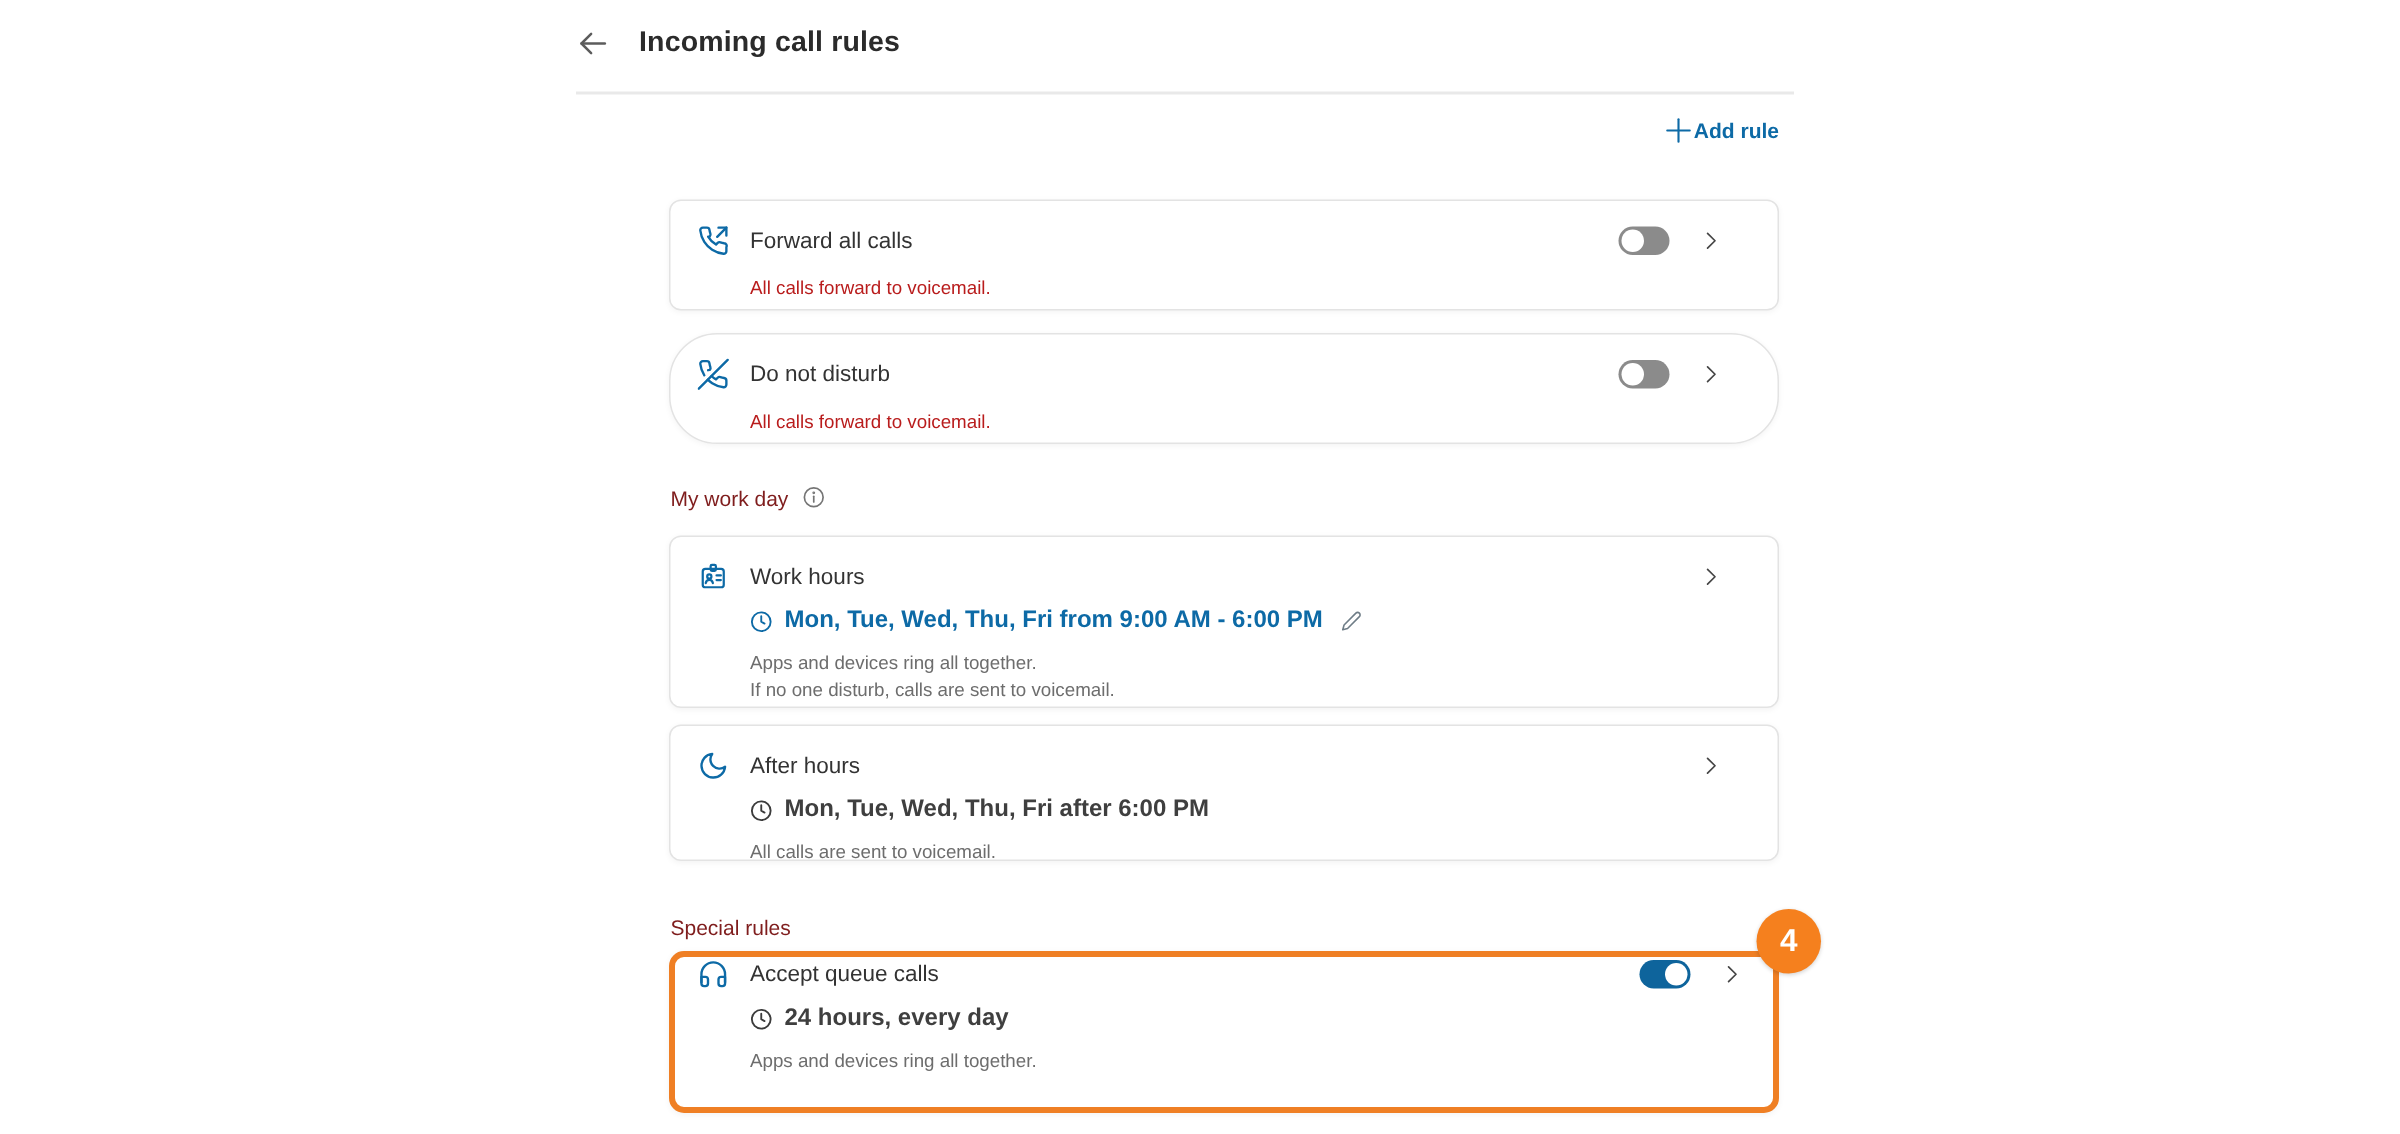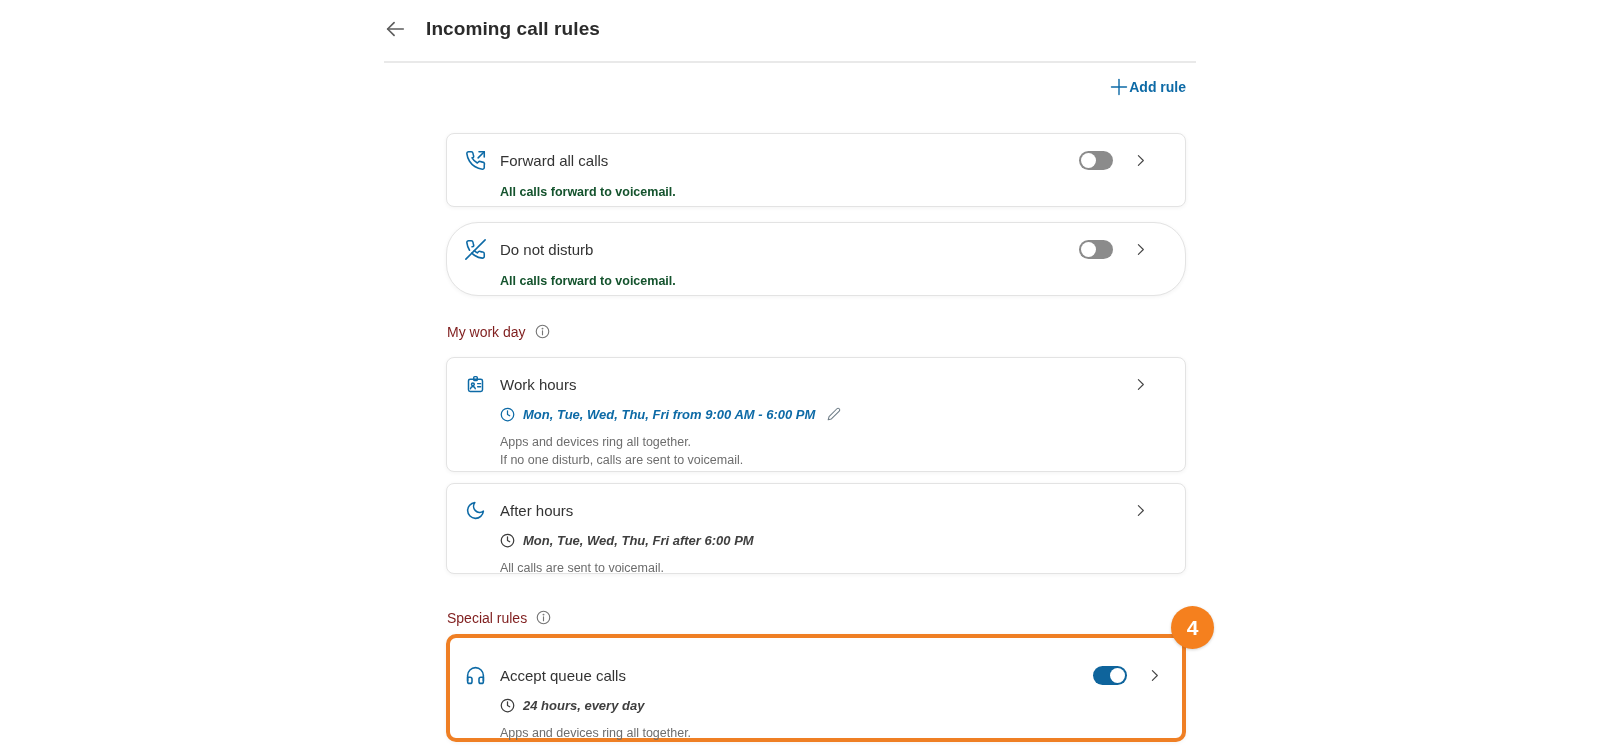--- a/index.html
+++ b/index.html
@@ -23,43 +23,43 @@
   .info-icon { width:15px; height:15px; color:#757575; cursor:pointer; display:flex; }
   
   .card {
     position:absolute; left:446px; width:740px; background:#fff;
     border:1px solid #e3e3e3; border-radius:8px;
     box-shadow:0 1px 4px rgba(0,0,0,0.05);
     padding:15px 36px 0 18px; cursor:pointer;
   }
   .card.highlighted {
     border:4px solid #ef7f24; border-radius:10px;
-    padding:26px 19px 0 15px;
+    padding:0 19px 0 15px;
   }
   .row1 { display:flex; align-items:center; height:22px; }
   .rule-icon { width:21px; height:21px; color:#0d6aa6; margin-right:14px; flex:0 0 auto; display:flex; }
   .rule-title { flex:1; font-size:15px; color:#333333; }
   .chev { width:17px; height:17px; color:#454545; flex:0 0 auto; display:flex; }
   
   .toggle { position:relative; width:34px; height:19px; border-radius:10px; margin-right:19px; flex:0 0 auto; cursor:pointer; }
   .toggle.off { background:#8b8b8b; }
   .toggle.on  { background:#0e649c; }
   .toggle .knob { position:absolute; top:2px; width:15px; height:15px; border-radius:50%; background:#ffffff; }
   .toggle.off .knob { left:2px; }
   .toggle.on  .knob { right:2px; }
   
   .schedule { display:flex; align-items:center; gap:8px; margin:10px 0 0 35px; height:18px; }
   .clock { width:15px; height:15px; flex:0 0 auto; display:flex; }
-  .sched-text { font-size:13px; font-weight:bold;font-style:italic; }
+  .sched-text { font-size:16px; font-weight:bold; }
   .schedule.blue { color:#0d6aa6; }
   .schedule.dark .clock { color:#3c3c3c; }
   .schedule.dark .sched-text { color:#3f3f3f; }
   .pencil { width:14px; height:14px; color:#6f7d87; margin-left:4px; cursor:pointer; display:flex; }
   .desc { margin-left:35px; font-size:12.5px; line-height:16px; }
-  .desc.muted { color:#14532d; margin-top:13px;font-weight:bold; }
+  .desc.muted { color:#b91c1c; margin-top:13px; }
   .desc.normal { color:#6d6d6d; }
   .desc.first { margin-top:11px; }
   .desc + .desc { margin-top:2px; }
   
   .step-badge {
     position:absolute; left:1171px; top:606px; width:43px; height:43px;
     border-radius:50%; background:#f5801e;
     display:flex; align-items:center; justify-content:center;
     color:#ffffff; font-size:21px; font-weight:bold;
     box-shadow:0 1px 3px rgba(0,0,0,0.18);
@@ -204,21 +204,21 @@
         <svg viewBox="0 0 24 24" width="15" height="15" fill="none" stroke="currentColor" stroke-width="2" stroke-linecap="round" stroke-linejoin="round">
             <circle cx="12" cy="12" r="10"></circle>
             <polyline points="12 6 12 12 15.5 14"></polyline>
           </svg>
       </span>
       <span class="sched-text">Mon, Tue, Wed, Thu, Fri after 6:00 PM</span>
     </div>
     <div class="desc normal first">All calls are sent to voicemail.</div>
   </div>
 
-  <div class="section-label" style="top:610px;">
+  <div class="section-label" style="top:610px;flex-direction:column;">
     <span>Special rules</span>
     <span class="info-icon">
       <svg viewBox="0 0 24 24" width="15" height="15" fill="none" stroke="currentColor" stroke-width="1.8" stroke-linecap="round">
           <circle cx="12" cy="12" r="10"></circle>
           <line x1="12" y1="11" x2="12" y2="17"></line>
           <circle cx="12" cy="7.3" r="0.6" fill="currentColor"></circle>
         </svg>
     </span>
   </div>
 

